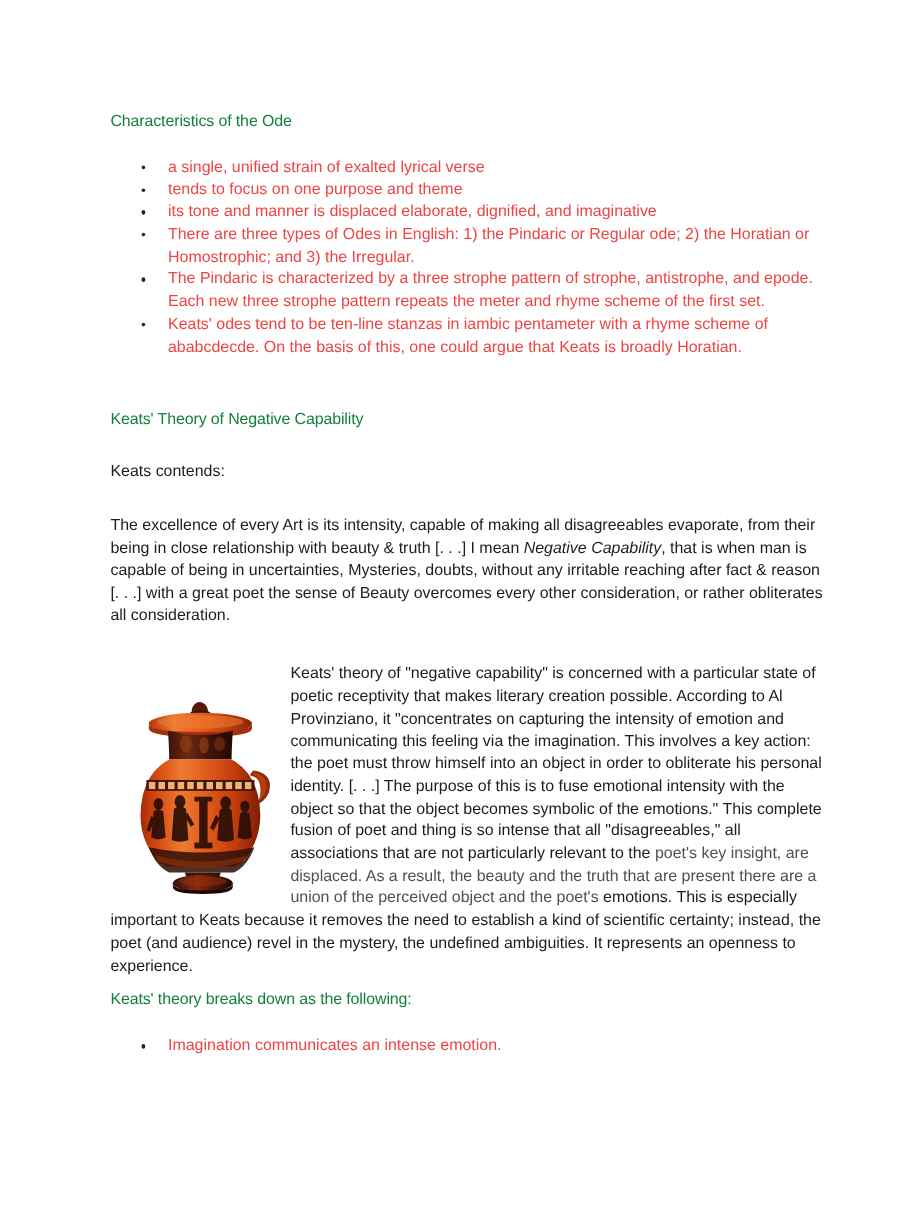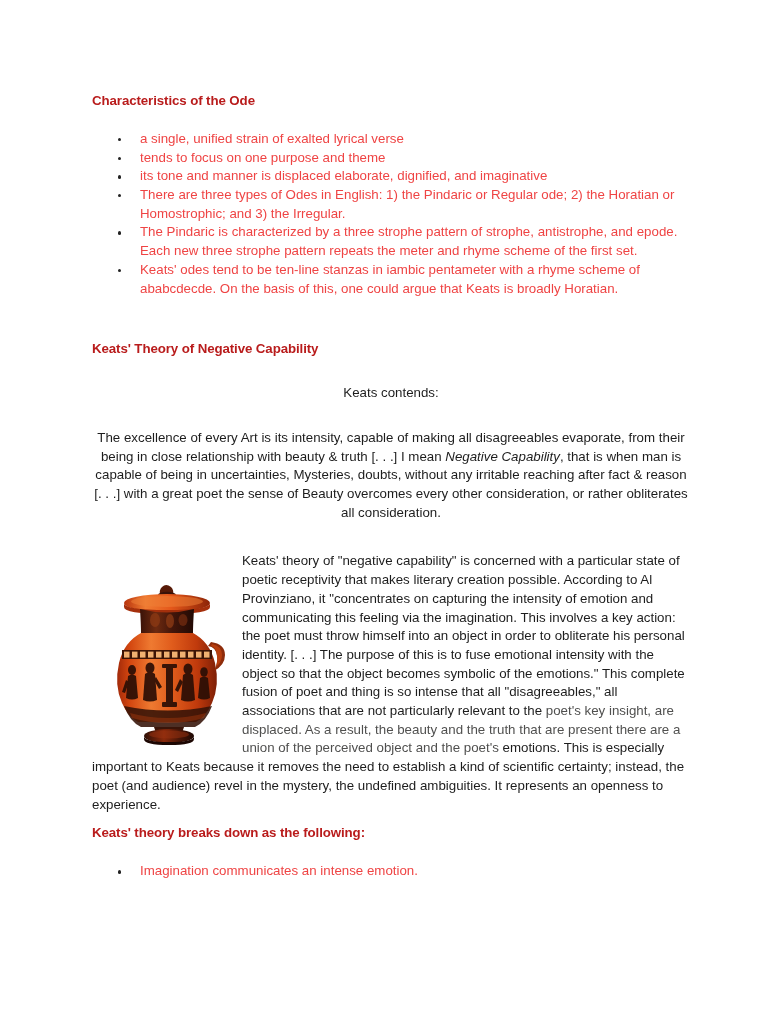--- a/index.html
+++ b/index.html
@@ -22,25 +22,25 @@
     width: 768px;
     height: 1024px;
     background: #ffffff;
     box-sizing: border-box;
     padding: 92px 78px 0 92px;
   }
 
   
   .h-section {
     font-size: 13.3px;
-    font-weight: bold;
+    font-weight: normal;
     line-height: 1.35;
     letter-spacing: -0.1px;
     margin: 0;
-    color: #b91c1c;
+    color: #15803d;
   }
 
   
   .bullets {
     list-style: none;
     margin: 0;
     padding: 0;
   }
   .bullets li {
     position: relative;
@@ -60,21 +60,20 @@
     background: #222;
     border-radius: 50%;
   }
 
   
   .para {
     font-size: 13.3px;
     line-height: 18.7px;
     margin: 0;
     color: #1d1d1d;
-    text-align: center;
   }
   .para em { }
 
   
   .sp-6  { height: 6px; }
   .sp-10 { height: 10px; }
   .sp-12 { height: 12px; }
   .sp-20 { height: 20px; }
   .sp-26 { height: 26px; }
   .sp-30 { height: 30px; }

